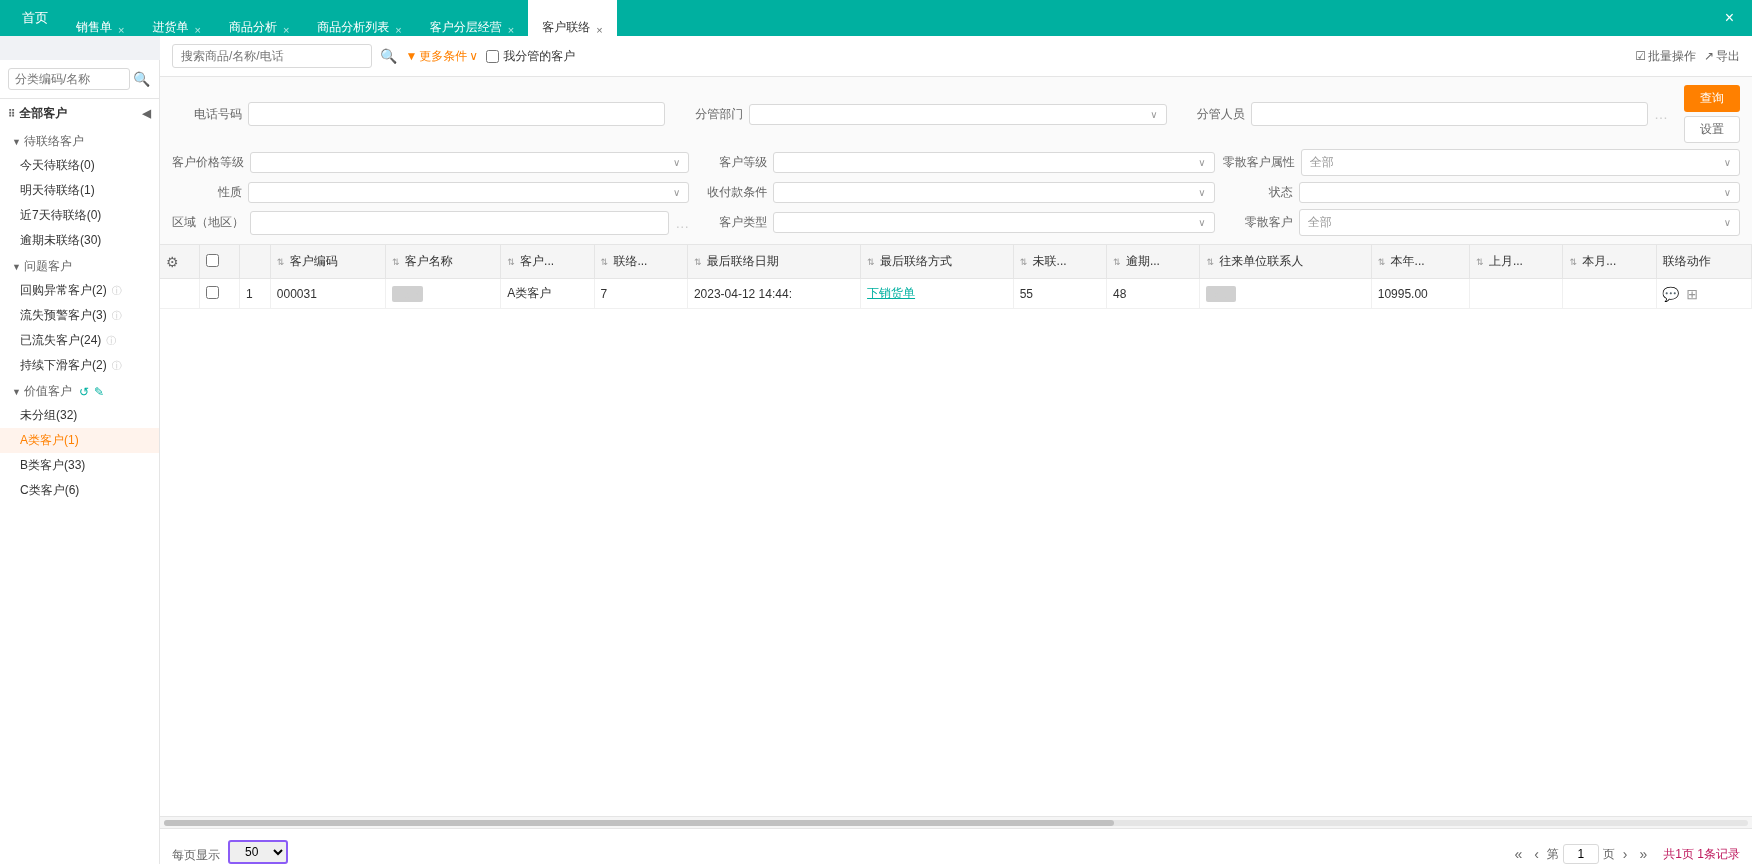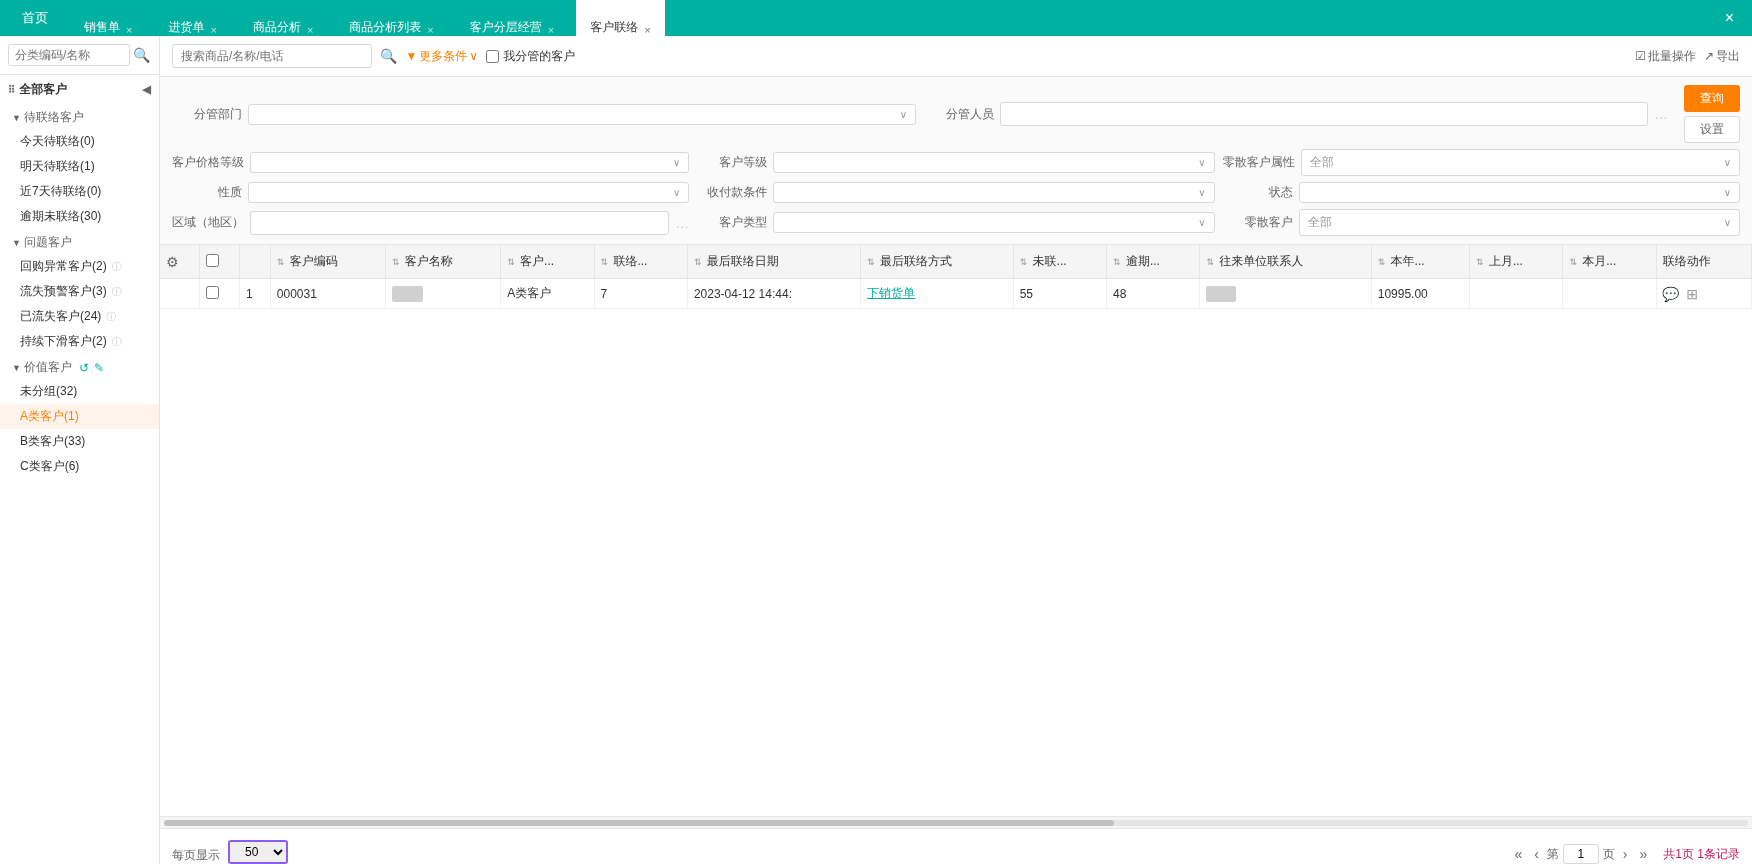--- a/index.html
+++ b/index.html
@@ -5,21 +5,21 @@
     * { box-sizing: border-box; margin: 0; padding: 0; font-family: 'Microsoft YaHei', Arial, sans-serif; font-size: 12px; }
     body { background: #f0f2f5; width: 1752px; height: 864px; overflow: hidden; }
     
     
     .top-nav {
       background: #00b0a0;
       height: 36px;
       display: flex;
       align-items: center;
       padding: 14px 8px;
-      gap: 8px;
+      gap: 0;
     }
     .nav-item {
       color: #fff;
       padding: 0 14px;
       height: 36px;
       display: flex;
       align-items: flex-end;
       cursor: pointer;
       font-size: 13px;
       white-space: nowrap;
@@ -35,20 +35,21 @@
       height: calc(864px - 36px);
     }
 
     
     .sidebar {
       width: 160px;
       background: #fff;
       border-right: 1px solid #e5e5e5;
       overflow-y: auto;
       flex-shrink: 0;
+      margin-top: 24px;
     }
     .sidebar-search {
       padding: 8px;
       border-bottom: 1px solid #e5e5e5;
       display: flex;
       align-items: center;
       gap: 4px;
     }
     .sidebar-search input {
       border: 1px solid #d9d9d9;
@@ -428,20 +429,24 @@
         </div>
         <div class="filter-action-btn">
           <span>↗</span>
           <span>导出</span>
         </div>
       </div>
     </div>
 
     <div class="advanced-filters">
       <div class="filter-row">
+        <div class="filter-field">
+          <span class="filter-label">电话号码</span>
+          <input class="filter-input" type="text" style="">
+        </div>
         <div class="filter-field">
           <span class="filter-label">分管部门</span>
           <div class="filter-select">
             <span></span>
             <span class="chevron">∨</span>
           </div>
         </div>
         <div class="filter-field">
           <span class="filter-label">分管人员</span>
           <input class="filter-input" type="text" style="flex: 1 1 0%;">

